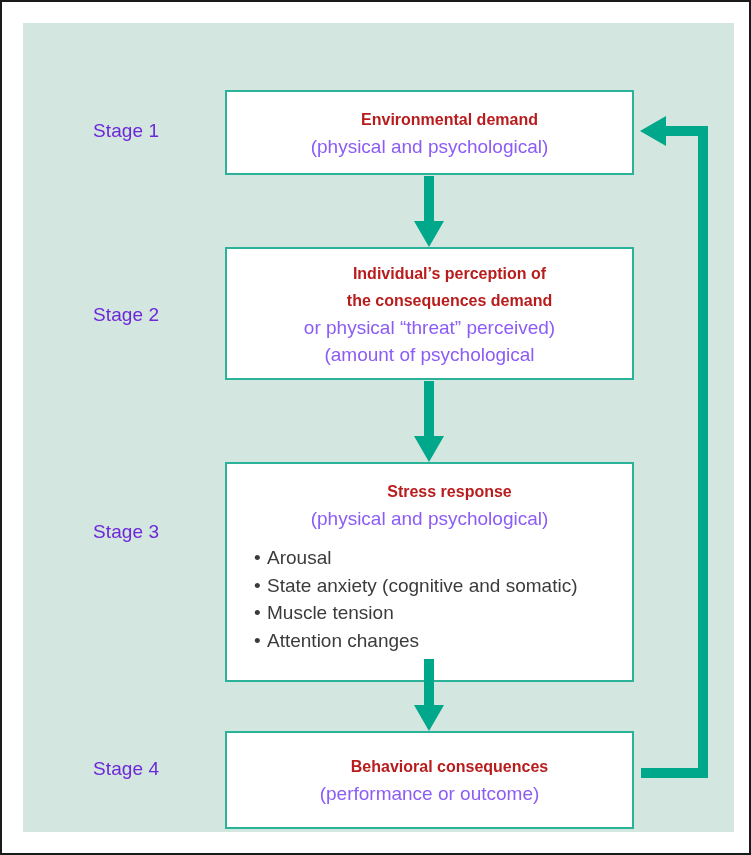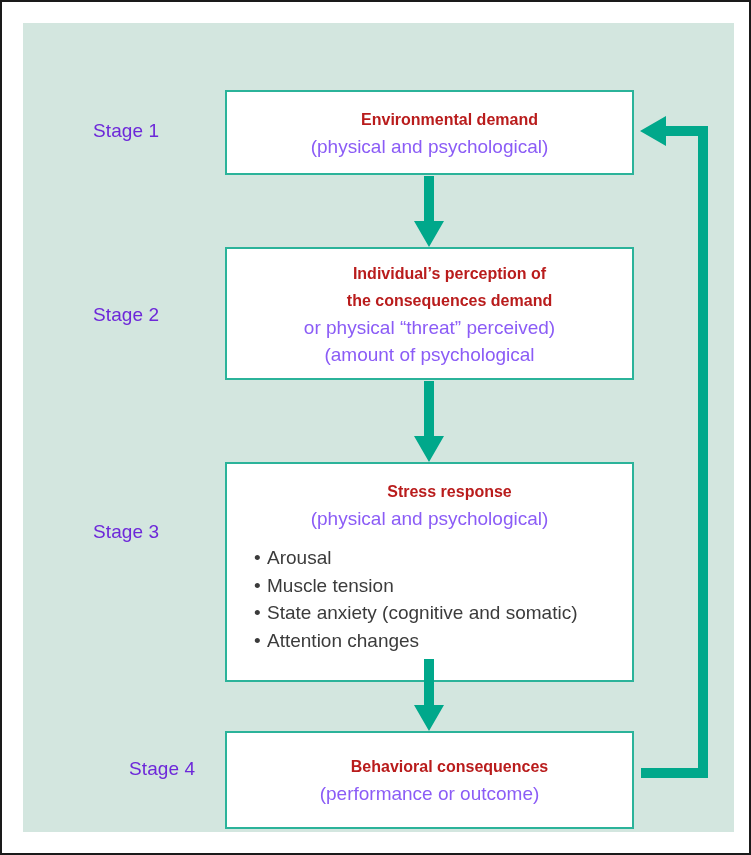--- a/index.html
+++ b/index.html
@@ -33,21 +33,21 @@
     position: absolute;
     font-size: 19px;
     font-weight: normal;
     color: #6d28d9;
     letter-spacing: 0.1px;
     white-space: nowrap;
   }
   #stage-label-1 { left: 70px; top: 97px; }
   #stage-label-2 { left: 70px; top: 281px; }
   #stage-label-3 { left: 70px; top: 498px; }
-  #stage-label-4 { left: 70px; top: 735px; margin-left: 36px; }
+  #stage-label-4 { left: 70px; top: 735px; }
 
   
   .box {
     position: absolute;
     left: 202px;
     width: 409px;
     background: #ffffff;
     border: 2px solid #2bb39a;
     box-sizing: border-box;
     color: #3b3b3b;
@@ -143,22 +143,22 @@
         <div class="subtitle">(amount of psychological</div>
       </div>
     </div>
 
     <div class="box" id="box-stage-3">
       <div class="box-inner">
         <div class="title">Stress response</div>
         <div class="subtitle">(physical and psychological)</div>
         <ul class="bullets">
           <li><span class="bullet-dot">•</span><span>Arousal</span></li>
+          <li><span class="bullet-dot">•</span><span>State anxiety (cognitive and somatic)</span></li>
           <li><span class="bullet-dot">•</span><span>Muscle tension</span></li>
-          <li><span class="bullet-dot">•</span><span>State anxiety (cognitive and somatic)</span></li>
           <li><span class="bullet-dot">•</span><span>Attention changes</span></li>
         </ul>
       </div>
     </div>
 
     <div class="box" id="box-stage-4">
       <div class="box-inner">
         <div class="title">Behavioral consequences</div>
         <div class="subtitle">(performance or outcome)</div>
       </div>

